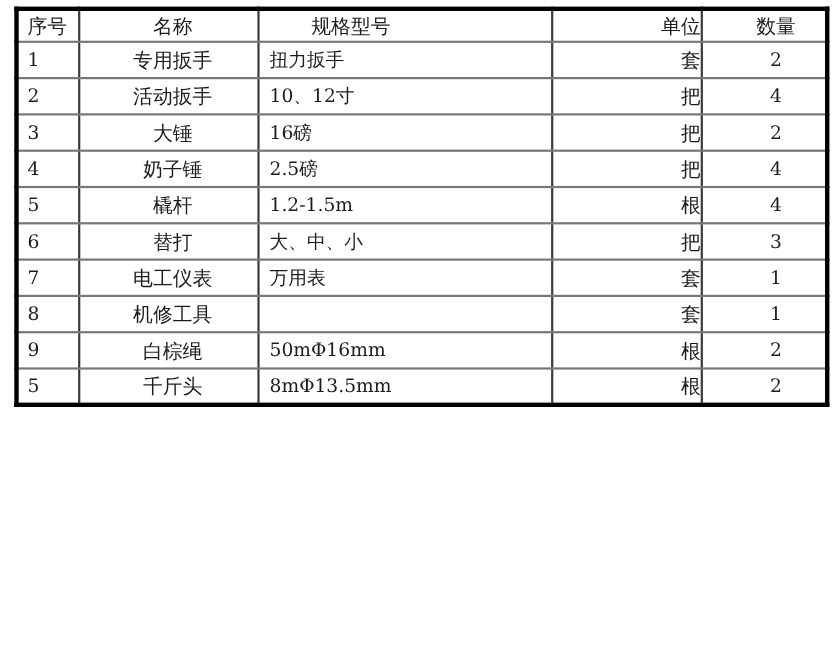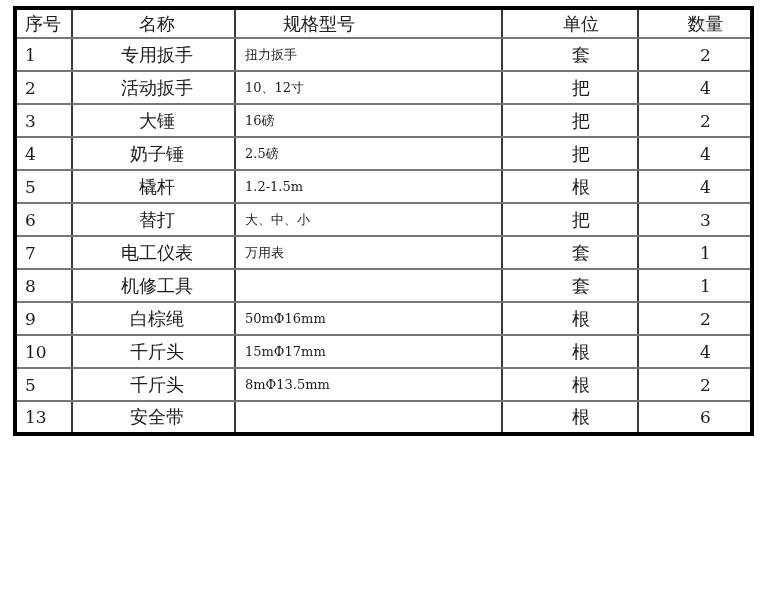--- a/index.html
+++ b/index.html
@@ -37,22 +37,22 @@
     font-weight: normal;
     white-space: nowrap;
     overflow: hidden;
   }
   table.equip thead tr { height: 30px; }
   table.equip tbody tr { height: 33px; }
 
   
   table.equip th:nth-child(1), table.equip td:nth-child(1) { text-align: left; padding-left: 8px; font-size: 17px; }
   table.equip th:nth-child(2), table.equip td:nth-child(2) { text-align: center; padding-left: 7px; }
-  table.equip th:nth-child(3), table.equip td:nth-child(3) { text-align: left; padding-left: 9px; font-size: 13px; }
-  table.equip th:nth-child(4), table.equip td:nth-child(4) { text-align: center; padding-left: 22px; }
+  table.equip th:nth-child(3), table.equip td:nth-child(3) { text-align: left; padding-left: 9px; font-size: 17px; }
+  table.equip th:nth-child(4), table.equip td:nth-child(4) { text-align: right; padding-left: 22px; }
   table.equip th:nth-child(5), table.equip td:nth-child(5) { text-align: center; padding-left: 22px; font-size: 17px; }
   table.equip th:nth-child(1) { font-size: 18px; }
   table.equip th:nth-child(3) { font-size: 18px; padding-left: 47px; }
   table.equip th:nth-child(5) { font-size: 18px; }
 </style>
 </head>
 <body>
 
 <div class="page">
   <table class="equip">
@@ -130,35 +130,21 @@
         <td>1</td>
       </tr>
       <tr>
         <td>9</td>
         <td>白棕绳</td>
         <td>50mΦ16mm</td>
         <td>根</td>
         <td>2</td>
       </tr>
       <tr>
-        <td>10</td>
-        <td>千斤头</td>
-        <td>15mΦ17mm</td>
-        <td>根</td>
-        <td>4</td>
-      </tr>
-      <tr>
         <td>5</td>
         <td>千斤头</td>
         <td>8mΦ13.5mm</td>
         <td>根</td>
         <td>2</td>
       </tr>
-      <tr>
-        <td>13</td>
-        <td>安全带</td>
-        <td></td>
-        <td>根</td>
-        <td>6</td>
-      </tr>
     </tbody>
   </table>
 </div>
 
 </body></html>

